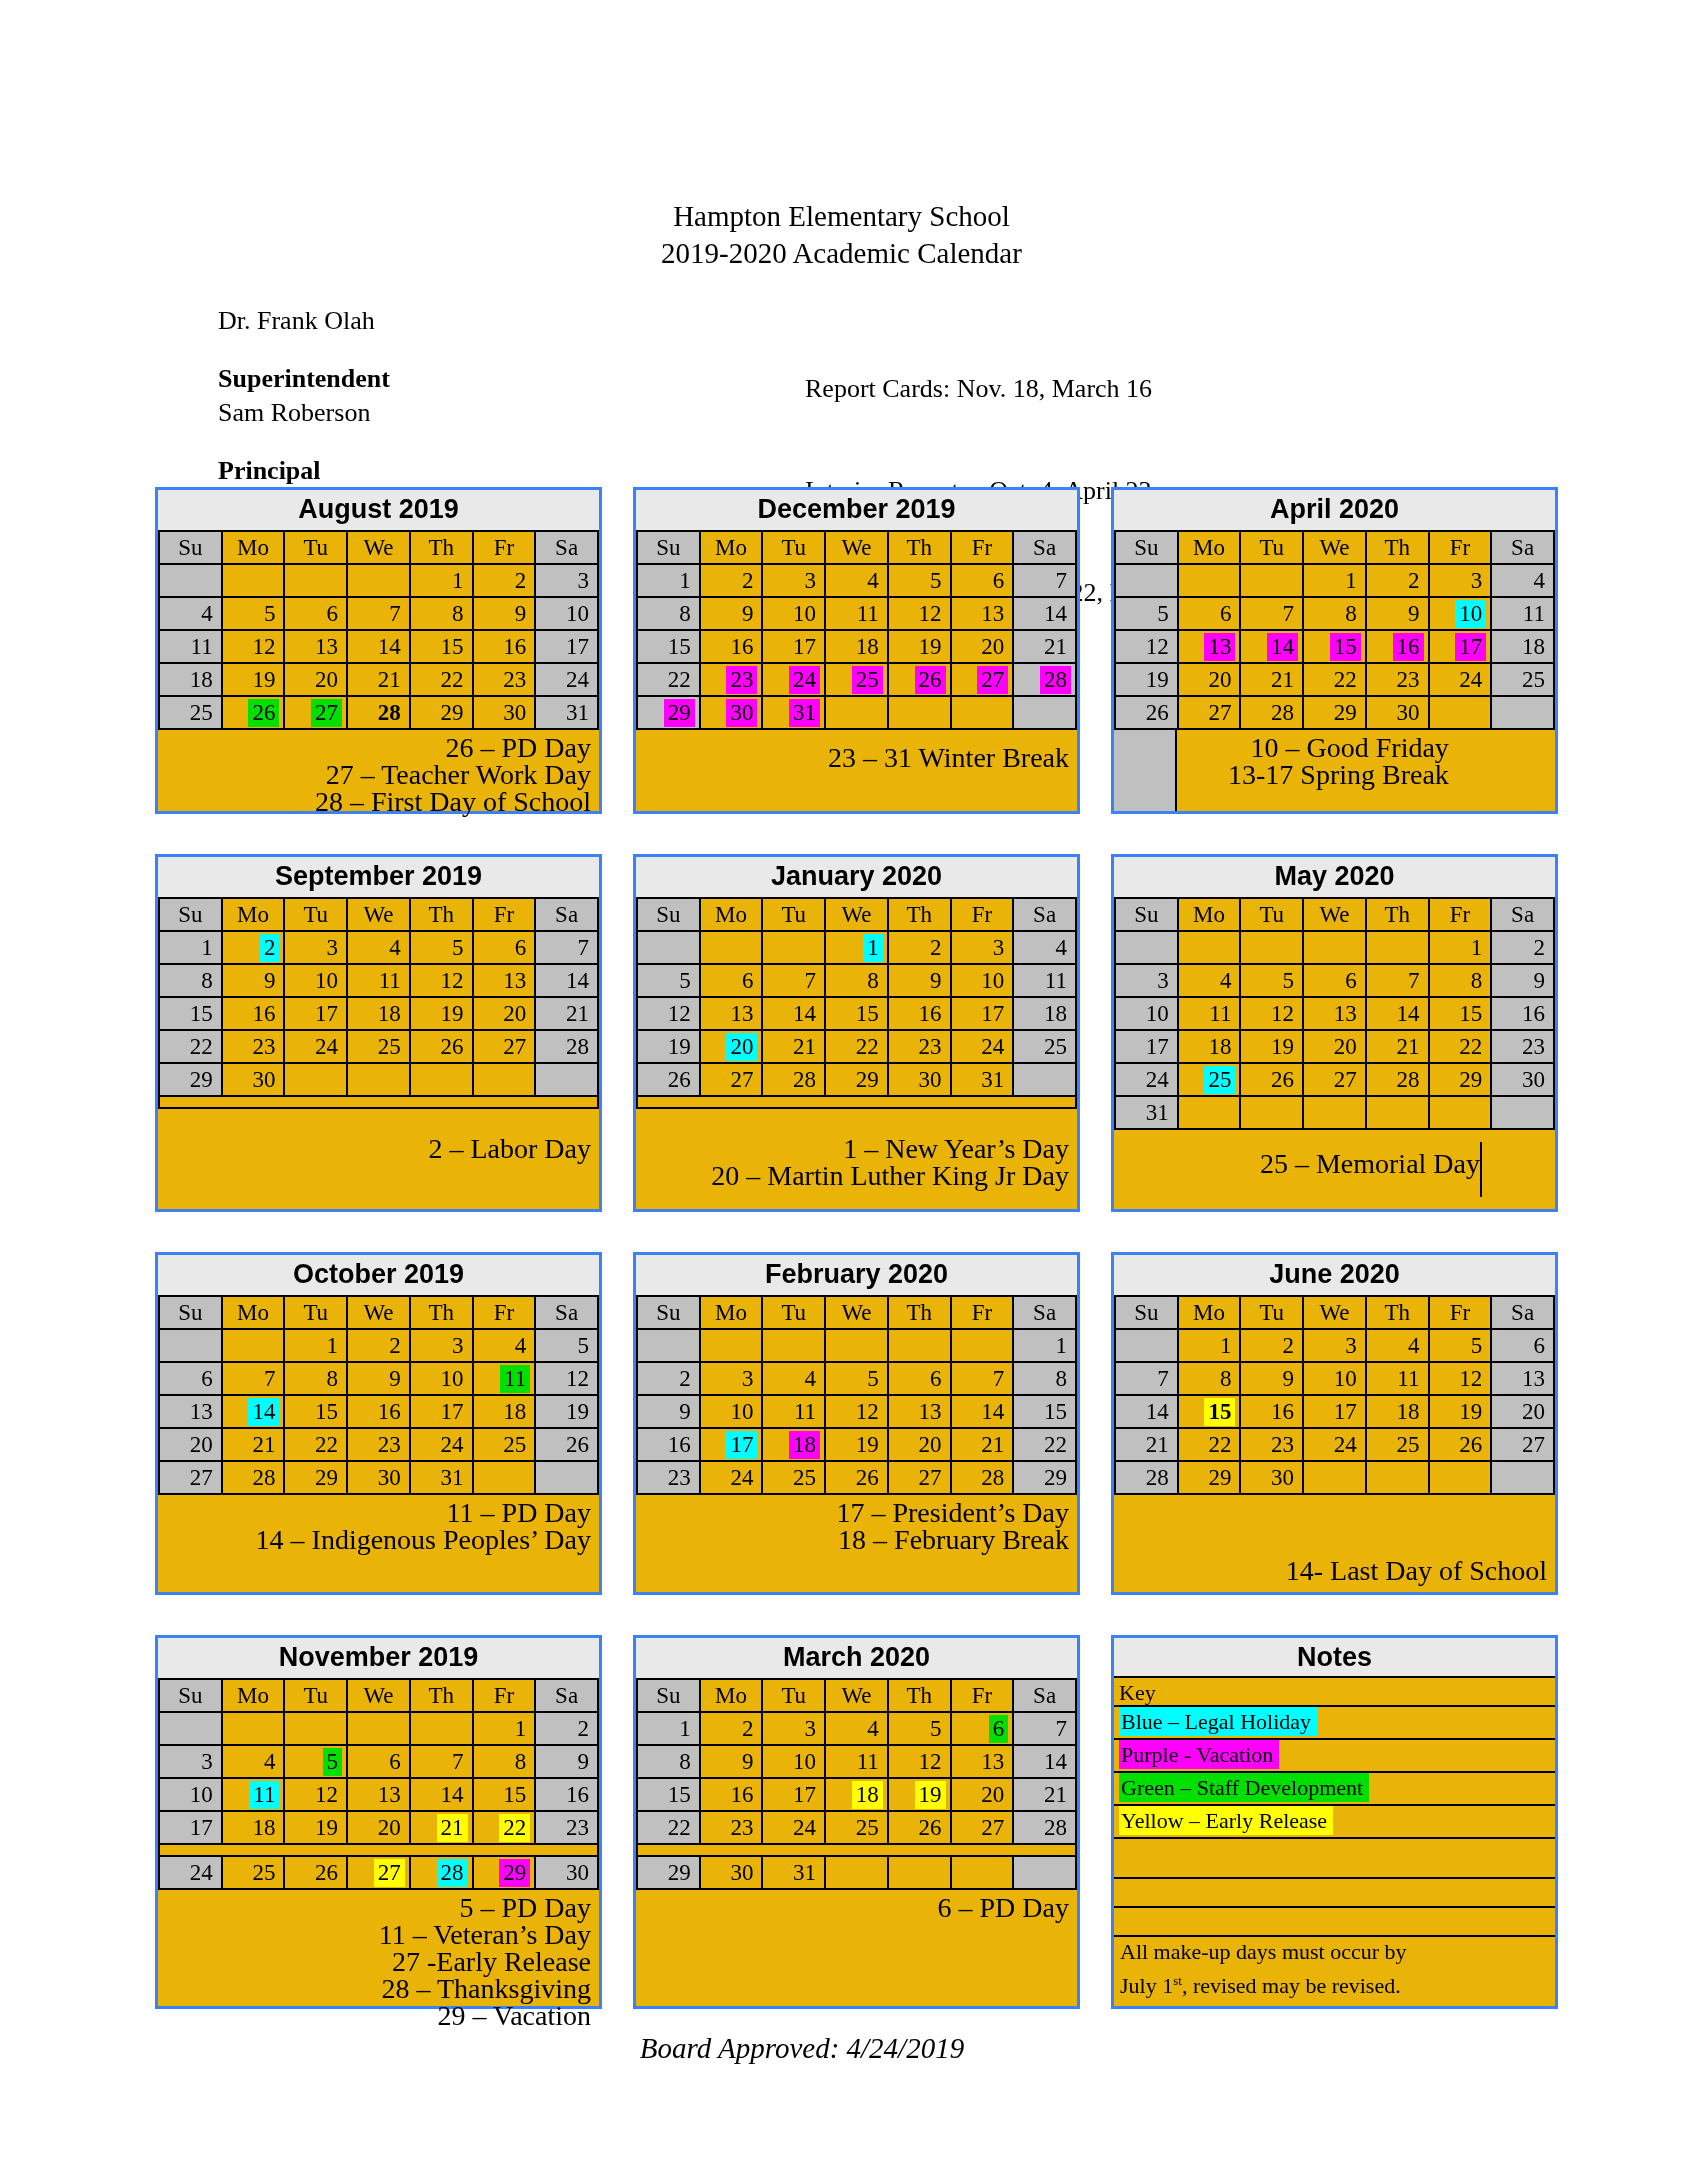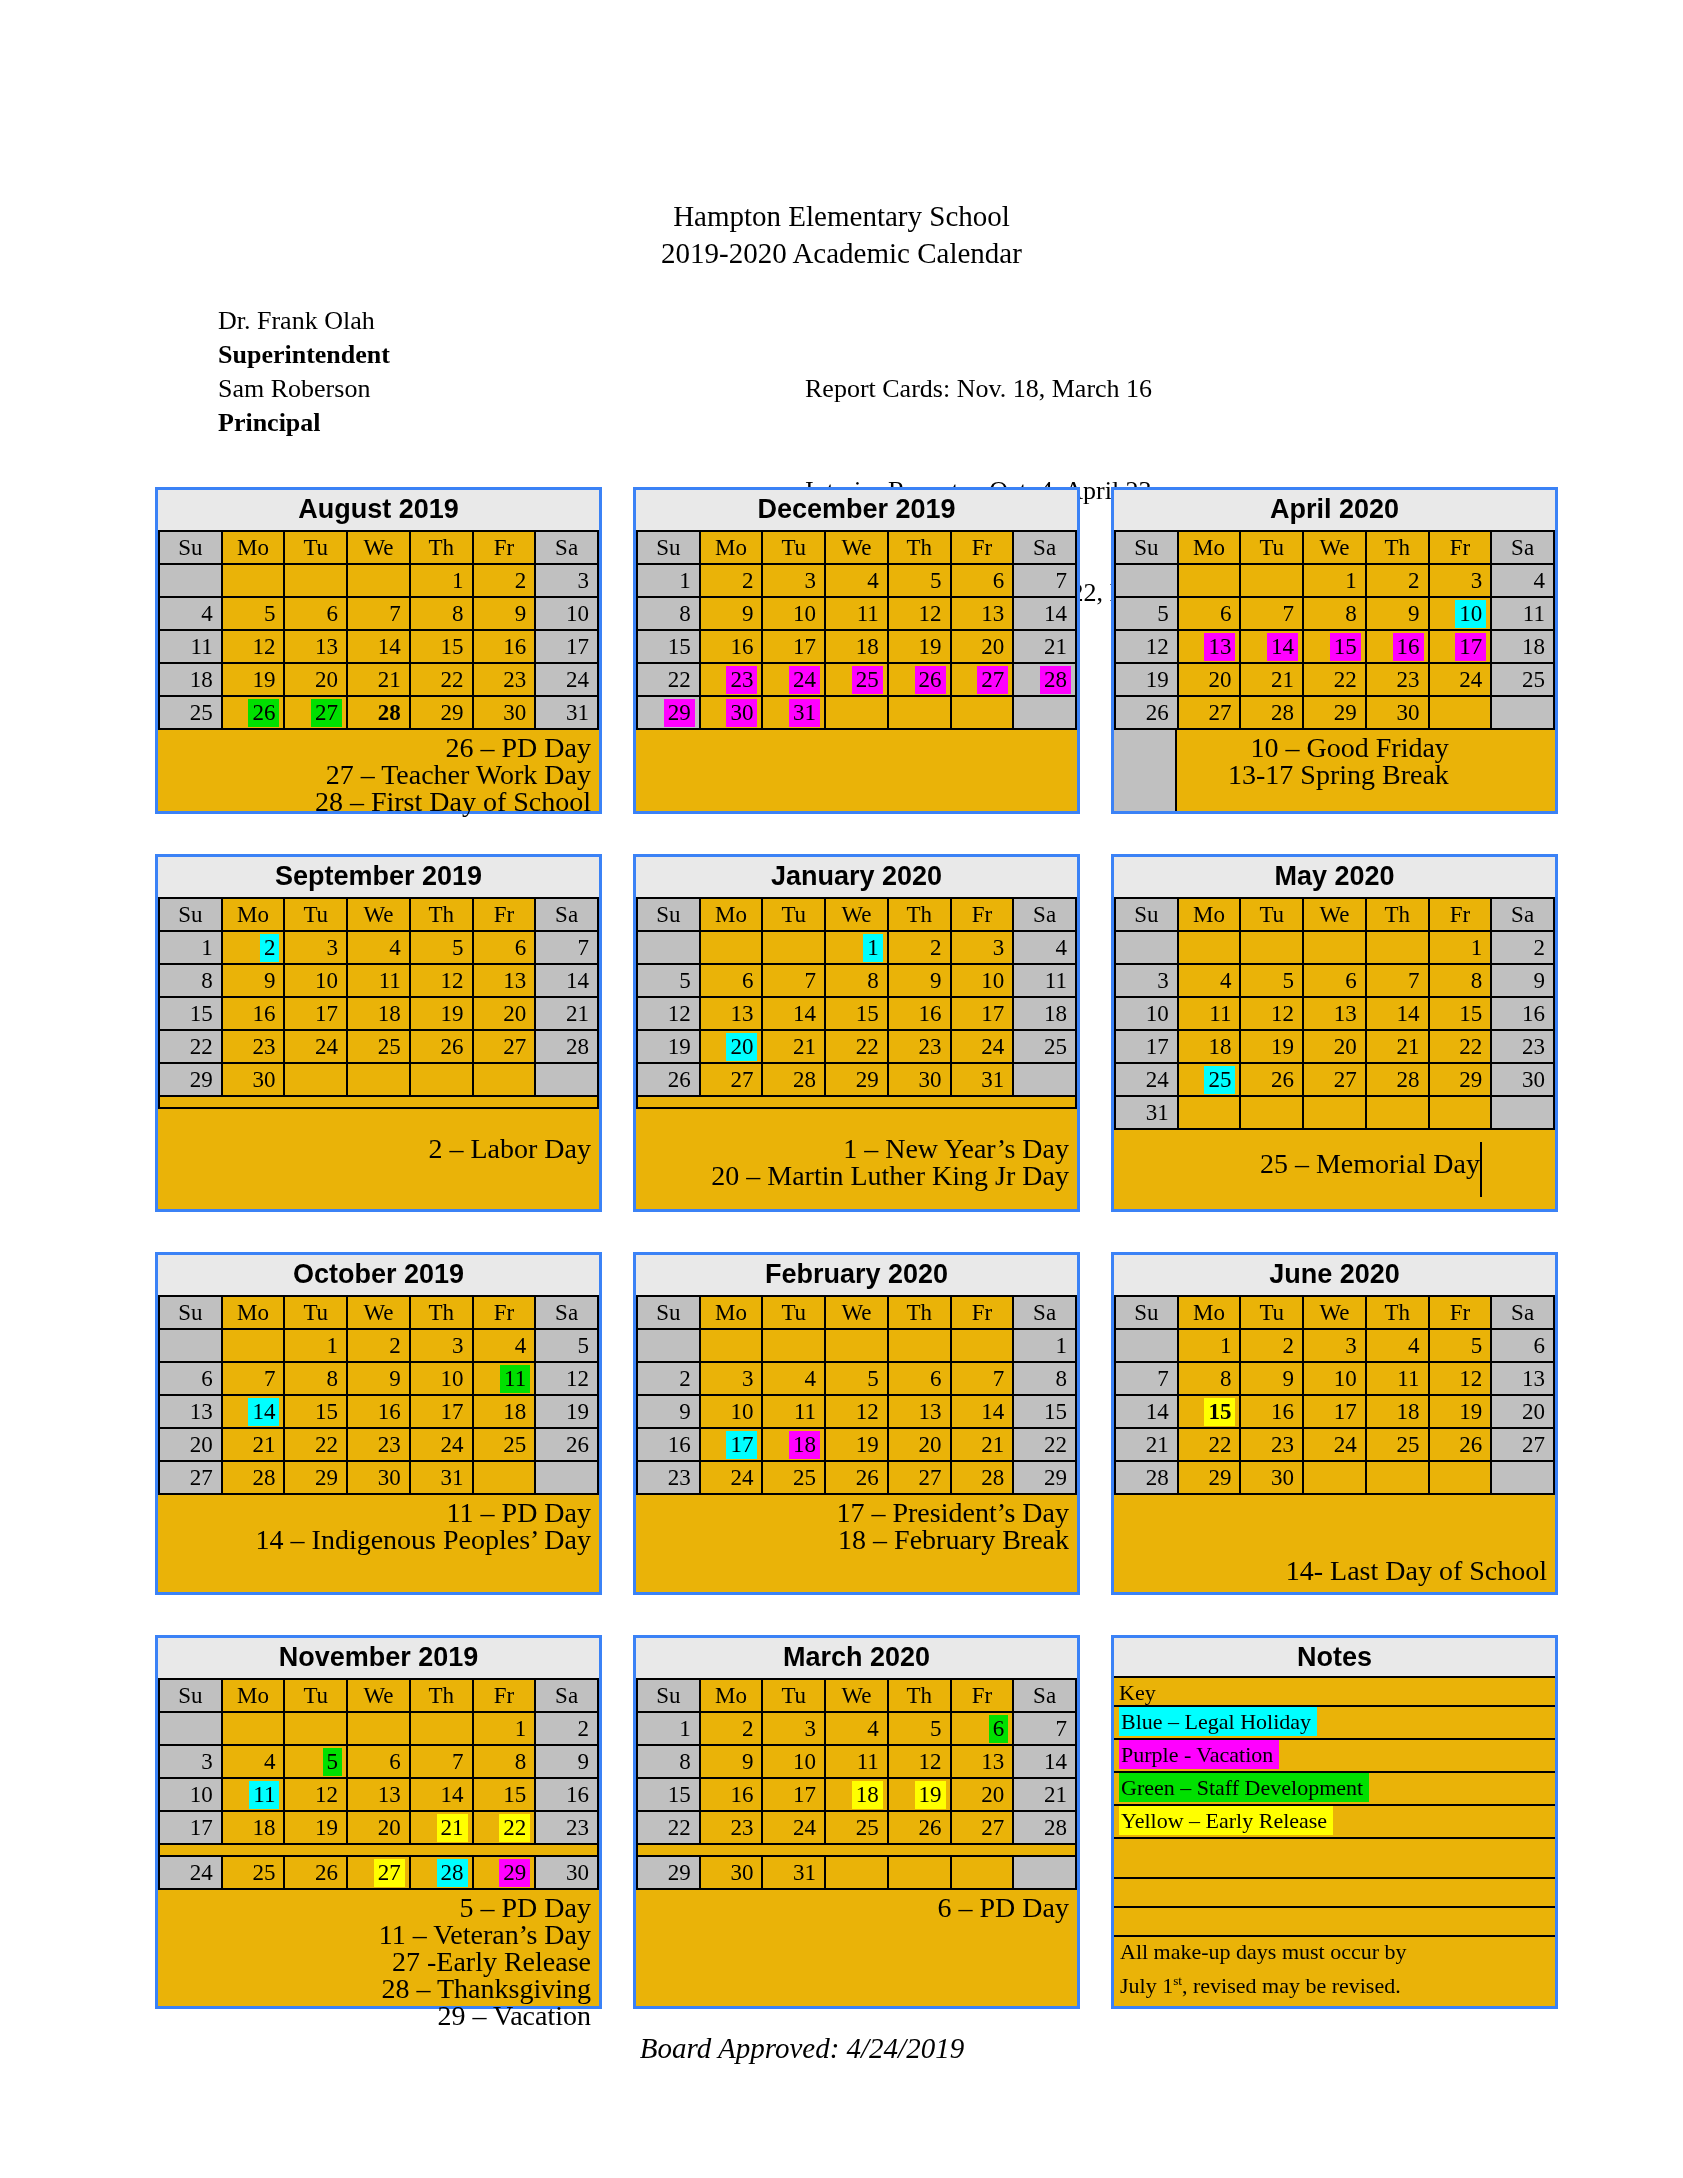--- a/index.html
+++ b/index.html
@@ -6,21 +6,21 @@
   html,body { width:1683px; height:2178px; background:#fff; }
   body { font-family:"Liberation Serif", serif; color:#000; }
   .page { position:relative; width:1683px; height:2178px; overflow:hidden; }
 
   
   .hdr { position:absolute; top:198px; left:0; width:100%; }
   .main-title { text-align:center; font-size:29px; line-height:37px; }
   .info-row { display:flex; margin-top:32px; font-size:26px; line-height:34px; }
   .admin { margin-left:218px; width:297px; }
   .announce { margin-left:290px; white-space:pre-wrap; }
-  .bold { font-weight:bold; }
+  .bold { font-weight:bold;margin-top:24px; }
 
   
   .cal-grid { position:absolute; top:487px; left:155px; width:1404px;
               display:grid; grid-template-columns:repeat(3,447px);
               grid-template-rows:327px 358px 343px 374px;
               column-gap:31px; row-gap:40px; }
 
   .month { border:3px solid #3b82f6; background:#eab308; display:flex; flex-direction:column; }
   .month-title { background:#e9e9e9; font-family:"Liberation Sans", sans-serif;
                  font-weight:bold; font-size:27px; text-align:center;
@@ -229,20 +229,23 @@
               <td class="wk"><span class="day" style="background-color: rgb(255, 0, 255);">29</span></td>
               <td><span class="day" style="background-color: rgb(255, 0, 255);">30</span></td>
               <td><span class="day" style="background-color: rgb(255, 0, 255);">31</span></td>
               <td></td>
               <td></td>
               <td></td>
               <td class="wk"></td>
             </tr>
           </tbody>
     </table>
+    <div class="month-notes ns-padtopsm">
+          <div class="note-line">23 – 31 Winter Break</div>
+        </div>
   </section>
 
   <section class="month">
     <div class="month-title">April 2020</div>
     <table>
       <thead>
             <tr class="dow-row">
               <th class="wk">Su</th>
               <th>Mo</th>
               <th>Tu</th>

